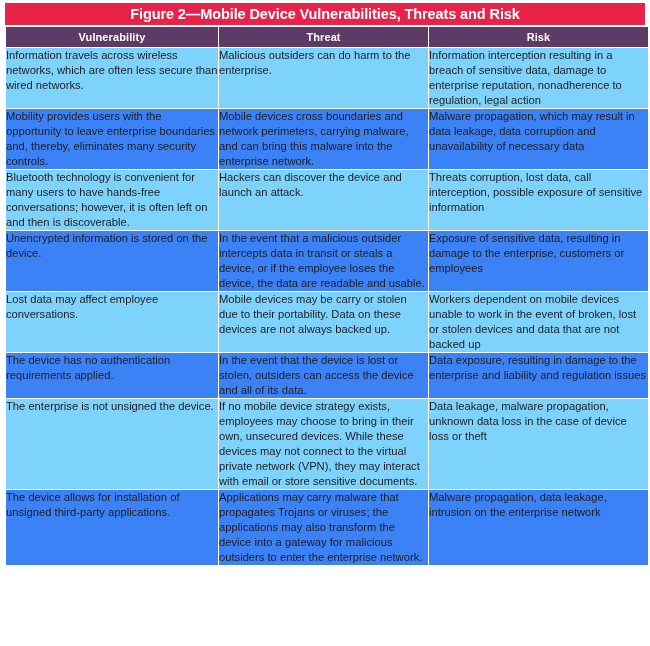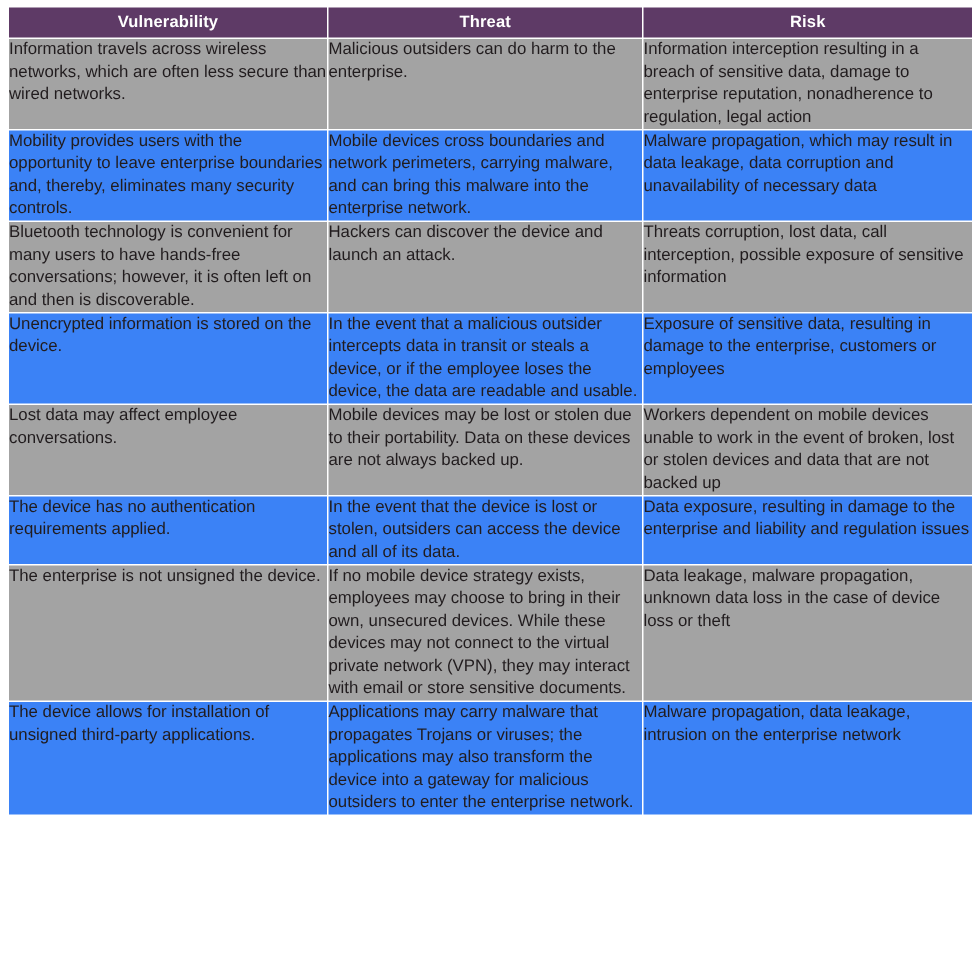--- a/index.html
+++ b/index.html
@@ -64,41 +64,42 @@
     vertical-align: middle;
     letter-spacing: 0.1px;
   }
   tbody td {
     font-size: 11.2px;
     line-height: 15px;
     color: #211c1e;
     padding: 6px 7px 8px 7px;
     box-sizing: border-box;
   }
-  tbody tr.band-peach td { background: #a3a3a3; }
+  tbody tr.band-peach td { background: #7dd3fc; }
   tbody tr.band-lav   td { background: #3b82f6; }
 
   
   .source-note {
     font-size: 9.6px;
     color: #231f20;
     margin: 7px 0 0 3px;
     letter-spacing: 0.05px;
     white-space: nowrap;
   }
   .source-note .src-label { }
   .source-note .src-org { }
   .source-note .src-title { font-style: italic; }
   .source-note .src-tail { }
 </style>
 </head>
 <body>
 
 <div id="figure-wrap">
 
+  <div class="fig-title">Figure 2—Mobile Device Vulnerabilities, Threats and Risk</div>
 
   <table class="fig-table">
     <colgroup>
       <col class="c-vuln">
       <col class="c-threat">
       <col class="c-risk">
     </colgroup>
     <thead>
       <tr>
         <th>Vulnerability</th>
@@ -127,21 +128,21 @@
       </tr>
 
       <tr class="band-lav">
         <td>Unencrypted information is stored on the device.</td>
         <td>In the event that a malicious outsider intercepts data in transit or steals a device, or if the employee loses the device, the data are readable and usable.</td>
         <td>Exposure of sensitive data, resulting in damage to the enterprise, customers or employees</td>
       </tr>
 
       <tr class="band-peach">
         <td>Lost data may affect employee conversations.</td>
-        <td>Mobile devices may be lost or stolen due to their portability. Data on these devices are not always backed up.</td>
+        <td>Mobile devices may be carry or stolen due to their portability. Data on these devices are not always backed up.</td>
         <td>Workers dependent on mobile devices unable to work in the event of broken, lost or stolen devices and data that are not backed up</td>
       </tr>
 
       <tr class="band-lav">
         <td>The device has no authentication requirements applied.</td>
         <td>In the event that the device is lost or stolen, outsiders can access the device and all of its data.</td>
         <td>Data exposure, resulting in damage to the enterprise and liability and regulation issues</td>
       </tr>
 
       <tr class="band-peach">

